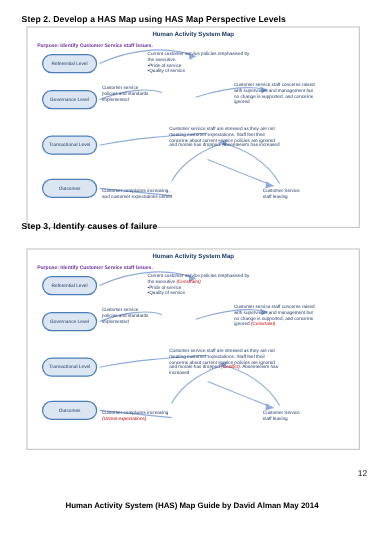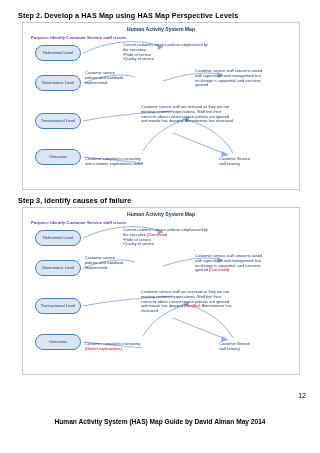--- a/index.html
+++ b/index.html
@@ -18,21 +18,21 @@
   .step-heading{
     position:absolute;
     left:18px;
     font-family:"Liberation Sans", sans-serif;
     font-weight:bold;
     font-size:7.2px;
     color:#000;
     letter-spacing:.1px;
   }
   #step2-heading{top:11px;}
-  #step3-heading{top:196px;}
+  #step3-heading{top:184px;}
 
   .diagram{
     position:absolute;
     left:22px;
     width:278px;
     height:168px;
     border:1px solid #c9c9c9;
     background:#ffffff;
     box-sizing:border-box;
   }

